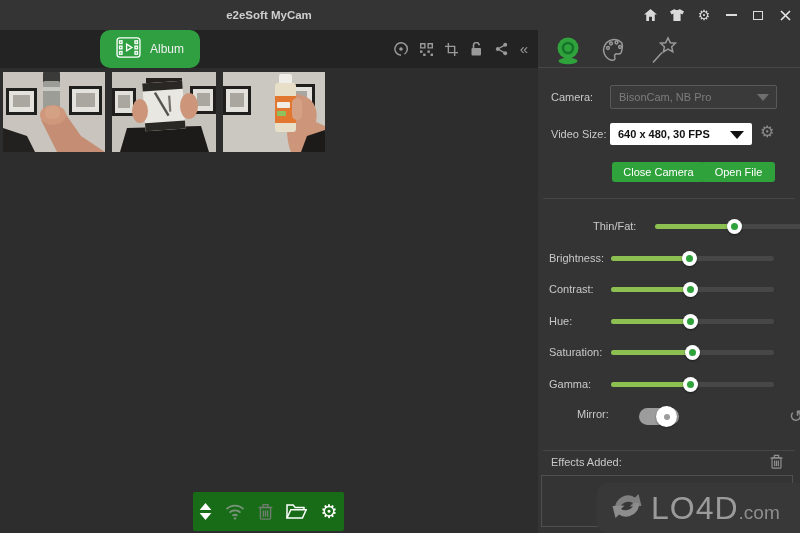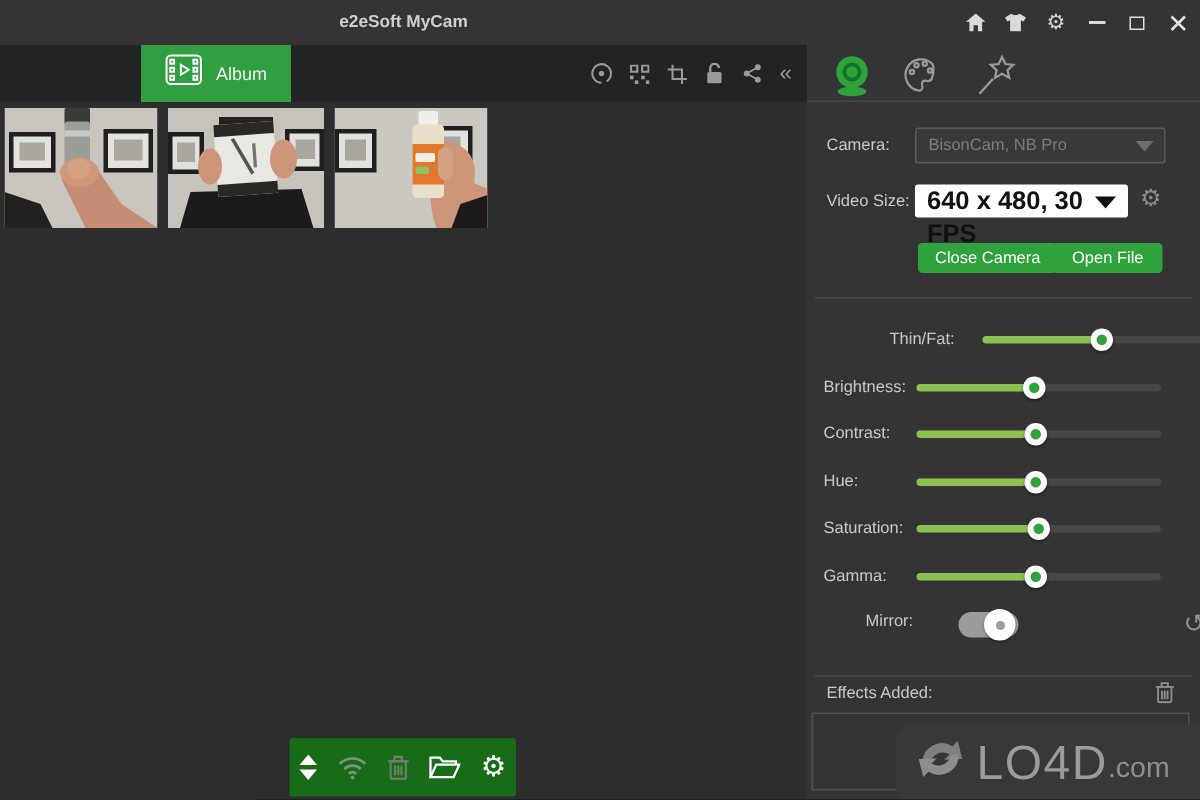--- a/index.html
+++ b/index.html
@@ -15,21 +15,21 @@
   .tb-icons .ic{display:flex;align-items:center;justify-content:center;width:14px;height:14px;cursor:default;}
   .glyph{font-family:"DejaVu Sans",sans-serif;color:#d6d6d6;}
   .min-bar{width:11px;height:2px;background:#dcdcdc;}
   .max-box{width:10px;height:9px;border:1.6px solid #dcdcdc;}
 
   
   .left-panel{position:absolute;left:0;top:30px;width:538px;height:503px;background:var(--left-bg,#2d2d2d);}
   .tab-row{position:absolute;left:0;top:0;width:538px;height:38px;background:var(--tabrow-bg,#232323);}
   .tab{position:absolute;top:0;height:38px;width:100px;display:flex;align-items:center;justify-content:center;gap:9px;cursor:pointer;}
   .tab-media{left:0;background:#3d3d3d;}
-  .tab-album{left:94px;background:var(--tab-green,#2f9f41);}
+  .tab-album{left:100px;background:var(--tab-green,#2f9f41);border-radius:10px;}
   .tab-label{font-size:12px;color:#f0f0f0;}
   .mini-tools{position:absolute;right:10px;top:0;height:38px;display:flex;align-items:center;gap:12px;}
   .mini-tools .ic{display:flex;align-items:center;justify-content:center;color:#9a9a9a;cursor:pointer;}
   .chevrons{font-size:15px;color:#9a9a9a;line-height:14px;}
 
   .thumbs{position:absolute;left:3px;top:42px;display:flex;gap:7px;}
   .thumb{display:block;cursor:pointer;}
 
   .bottom-bar{position:absolute;left:193px;top:462px;width:151px;height:39px;background:var(--toolbar-green,#186c18);
               border-radius:2px;display:flex;align-items:center;justify-content:center;gap:13px;}
@@ -41,21 +41,21 @@
   .rp-tabs{position:absolute;left:0;top:0;width:262px;height:38px;border-bottom:1px solid #464646;}
   .rp-tabs .ic{position:absolute;top:4px;width:32px;height:32px;display:flex;align-items:center;justify-content:center;cursor:pointer;}
 
   .field-label{position:absolute;left:13px;font-size:11px;color:#c9c9c9;}
   .dropdown{position:absolute;cursor:pointer;}
   .dd-camera{left:72px;top:55px;width:167px;height:24px;background:#3a3a3a;border:1px solid #5a5a5a;border-radius:2px;}
   .dd-camera .dd-text{position:absolute;left:8px;top:0;line-height:22px;font-size:11px;color:#7d7d7d;}
   .dd-camera .dd-arrow{position:absolute;right:7px;top:8px;width:0;height:0;
       border-left:6px solid transparent;border-right:6px solid transparent;border-top:7px solid #6e6e6e;}
   .dd-video{left:72px;top:93px;width:142px;height:22px;background:#fff;border-radius:2px;}
-  .dd-video .dd-text{position:absolute;left:8px;top:0;line-height:22px;font-size:17px;font-weight:bold;color:#111;}
+  .dd-video .dd-text{position:absolute;left:8px;top:0;line-height:22px;font-size:11px;font-weight:bold;color:#111;}
   .dd-video .dd-arrow{position:absolute;right:8px;top:8px;width:0;height:0;
       border-left:7px solid transparent;border-right:7px solid transparent;border-top:8px solid #111;}
   .video-gear{position:absolute;left:222px;top:92px;font-size:16px;color:#8a8a8a;cursor:pointer;}
 
   .btn{position:absolute;top:132px;height:20px;border-radius:3px;background:var(--accent-green,#2fa23c);
        color:#fff;font-size:11px;line-height:20px;text-align:center;cursor:pointer;border:none;}
   .btn-close{left:74px;width:93px;}
   .btn-open{left:164px;width:73px;}
 
   .sep{position:absolute;left:5px;width:252px;height:1px;background:#464646;}

